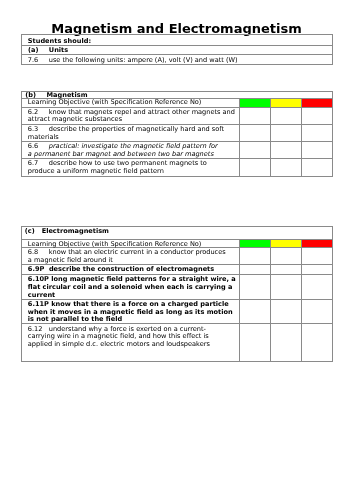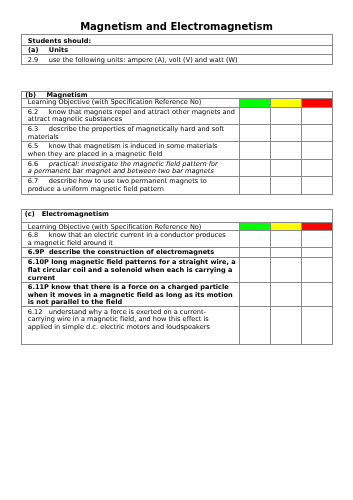--- a/index.html
+++ b/index.html
@@ -1,27 +1,27 @@
 <!DOCTYPE html>
 <html><head>
 <meta charset="utf-8">
 <style>
   html,body{margin:0;padding:0;background:#ffffff;}
   body{width:353px;height:500px;font-family:"DejaVu Sans",sans-serif;color:#000;}
   .page{position:relative;width:353px;height:500px;overflow:hidden;}
-  .doc-title{position:absolute;top:21.0px;left:0;width:353px;text-align:center;font-size:10px;font-weight:bold;}
+  .doc-title{position:absolute;top:21.0px;left:0;width:353px;text-align:center;font-size:13px;font-weight:bold;}
   table{border-collapse:collapse;position:absolute;left:21px;width:311px;table-layout:fixed;}
   td{box-sizing:border-box;border:0.55px solid #8a8a8a;font-size:6.59px;line-height:7.7px;padding:0;vertical-align:top;position:relative;}
   .cc{position:absolute;left:5.85px;top:1.15px;white-space:pre;}
   .num{display:inline-block;width:20.9px;}
   .b{font-weight:bold;}
   .i{font-style:italic;}
   #tableA{top:34.4px;}
   #tableB{top:90.9px;border-radius:31px;}
-  #tableC{top:209px;}
+  #tableC{top:226px;}
 </style>
 </head>
 <body>
 
 <div class="page">
   <div class="doc-title">Magnetism and Electromagnetism</div>
   <table id="tableA">
       <colgroup>
         <col style="width:311px">
       </colgroup>
@@ -31,21 +31,21 @@
             <div class="cc b" style="top: 2.15px;"><span>Students should:</span></div>
           </td>
         </tr>
         <tr>
           <td style="height: 9.5px;">
             <div class="cc b" style="top: 1.2px; left: 6.05px;"><span class="num" style="width: 20.8px;">(a)</span><span>Units</span></div>
           </td>
         </tr>
         <tr>
           <td style="height: 9.8px;">
-            <div class="cc" style="top: 2.15px;"><span class="num">2.9</span><span>use the following units: ampere (A), volt (V) and watt (W)</span></div>
+            <div class="cc" style="top: 2.15px;"><span class="num">7.6</span><span>use the following units: ampere (A), volt (V) and watt (W)</span></div>
           </td>
         </tr>
       </tbody>
     </table>
   <table id="tableB">
       <colgroup>
         <col style="width:218px">
         <col style="width:31px">
         <col style="width:31px">
         <col style="width:31px">
@@ -70,29 +70,20 @@
 attract magnetic substances</span></div>
           </td>
           <td class="rag"></td>
           <td class="rag"></td>
           <td class="rag"></td>
         </tr>
         <tr>
           <td style="height: 17.1px;">
             <div class="cc"><span class="num">6.3</span><span>describe the properties of magnetically hard and soft</span><span>
 materials</span></div>
-          </td>
-          <td class="rag"></td>
-          <td class="rag"></td>
-          <td class="rag"></td>
-        </tr>
-        <tr>
-          <td style="height: 17.6px;">
-            <div class="cc"><span class="num">6.5</span><span>know that magnetism is induced in some materials</span><span>
-when they are placed in a magnetic field</span></div>
           </td>
           <td class="rag"></td>
           <td class="rag"></td>
           <td class="rag"></td>
         </tr>
         <tr>
           <td style="height: 17.1px;">
             <div class="cc"><span class="num">6.6</span><span class="i">practical: investigate the magnetic field pattern for</span><span class="i">
 a permanent bar magnet and between two bar magnets</span></div>
           </td>

